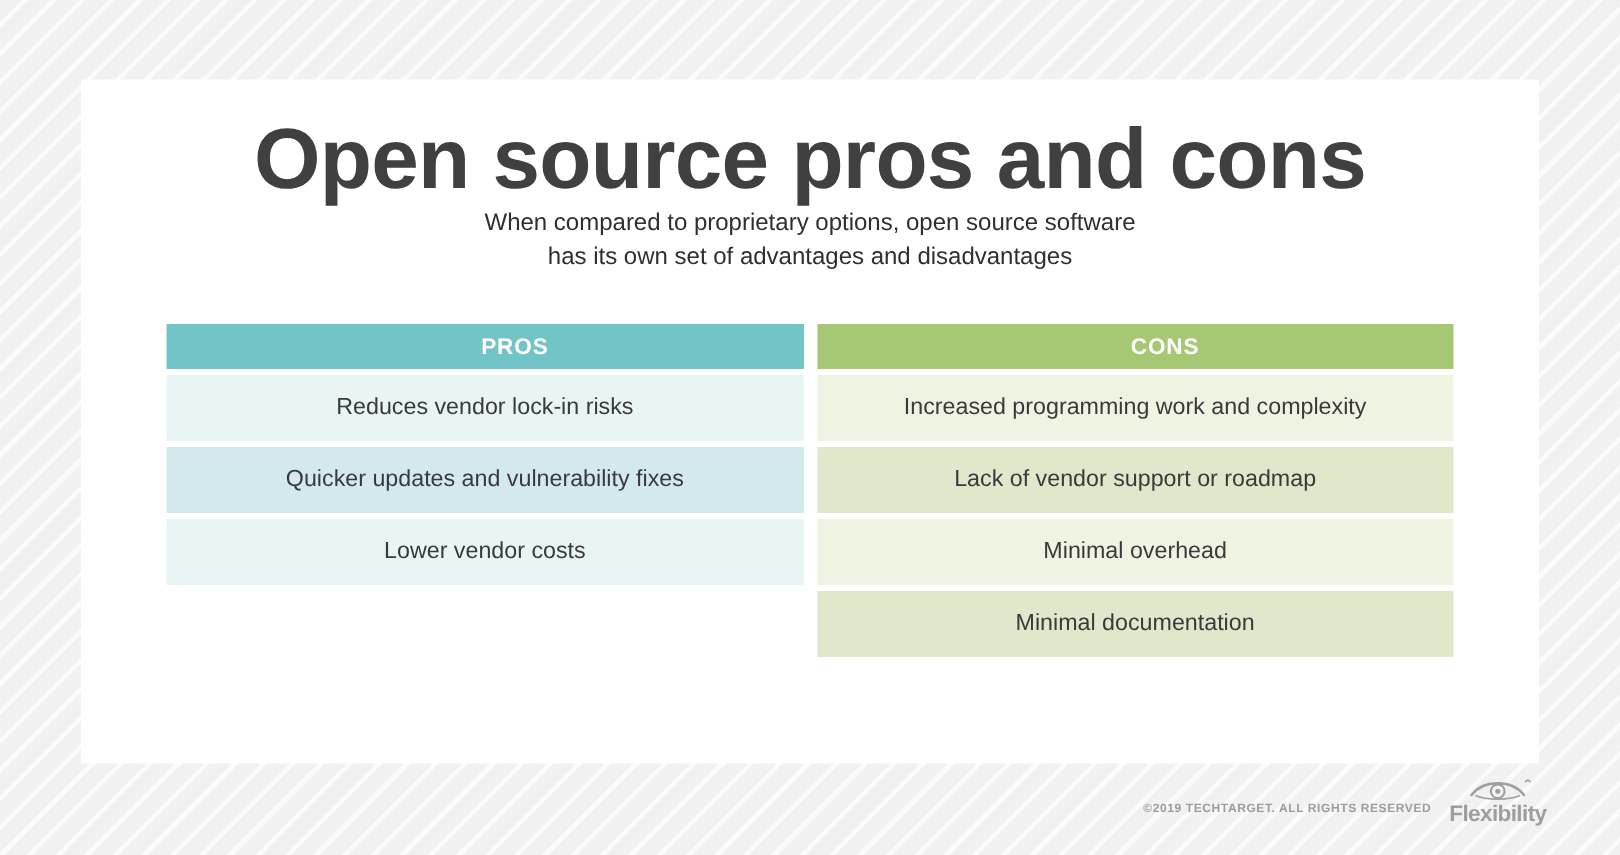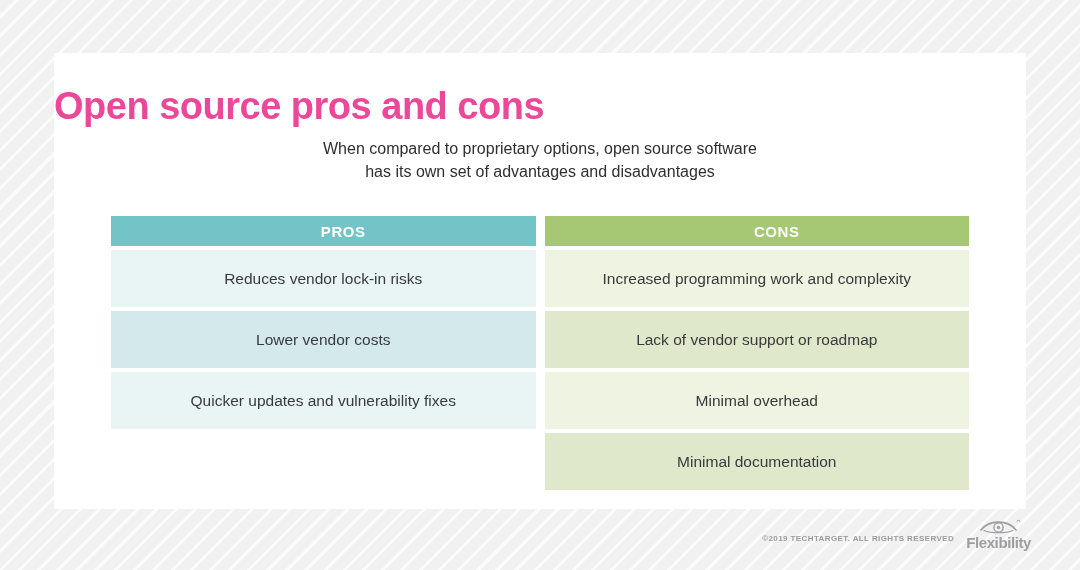--- a/index.html
+++ b/index.html
@@ -22,25 +22,25 @@
     position: absolute;
     left: 54px;
     top: 53px;
     width: 972px;
     height: 456px;
     background: #ffffff;
   }
 
   .title {
     margin: 30px 0 0 0;
-    text-align: left;
-    font-size: 38px;
+    text-align: center;
+    font-size: 57px;
     font-weight: bold;
     letter-spacing: -0.5px;
-    color: #ec4899;
+    color: #404040;
     line-height: 46px;
   }
 
   .subtitle {
     margin: 8px 0 0 0;
     text-align: center;
     font-size: 16px;
     line-height: 23px;
     color: #2f2f31;
   }
@@ -69,21 +69,21 @@
     color: #ffffff;
     font-size: 15px;
     font-weight: bold;
     letter-spacing: 0.6px;
     padding-left: 40px;
   }
   .pros-header { background: #73c4c7; }
   .cons-header { background: #a6c874; }
 
   .cell {
-    height: 57px;
+    height: 44px;
     display: flex;
     align-items: center;
     justify-content: center;
     font-size: 15.5px;
     color: #3a3a3c;
   }
   .pros-col .cell:nth-of-type(odd)  { background: #d3e9eb; }
   .pros-col .cell:nth-of-type(even) { background: #e9f4f4; }
   .cons-col .cell:nth-of-type(odd)  { background: #dfe8ca; }
   .cons-col .cell:nth-of-type(even) { background: #eff3e1; }
@@ -130,22 +130,22 @@
 
     <h1 class="title">Open source pros and cons</h1>
 
     <p class="subtitle"><span>When compared to proprietary options, open source software</span><br><span>has its own set of advantages and disadvantages</span></p>
 
     <div class="pc-table">
 
       <div class="pc-col pros-col">
         <div class="col-header pros-header">PROS</div>
         <div class="cell">Reduces vendor lock-in risks</div>
+        <div class="cell">Quicker updates and vulnerability fixes</div>
         <div class="cell">Lower vendor costs</div>
-        <div class="cell">Quicker updates and vulnerability fixes</div>
       </div>
 
       <div class="pc-col cons-col">
         <div class="col-header cons-header">CONS</div>
         <div class="cell">Increased programming work and complexity</div>
         <div class="cell">Lack of vendor support or roadmap</div>
         <div class="cell">Minimal overhead</div>
         <div class="cell">Minimal documentation</div>
       </div>
 

